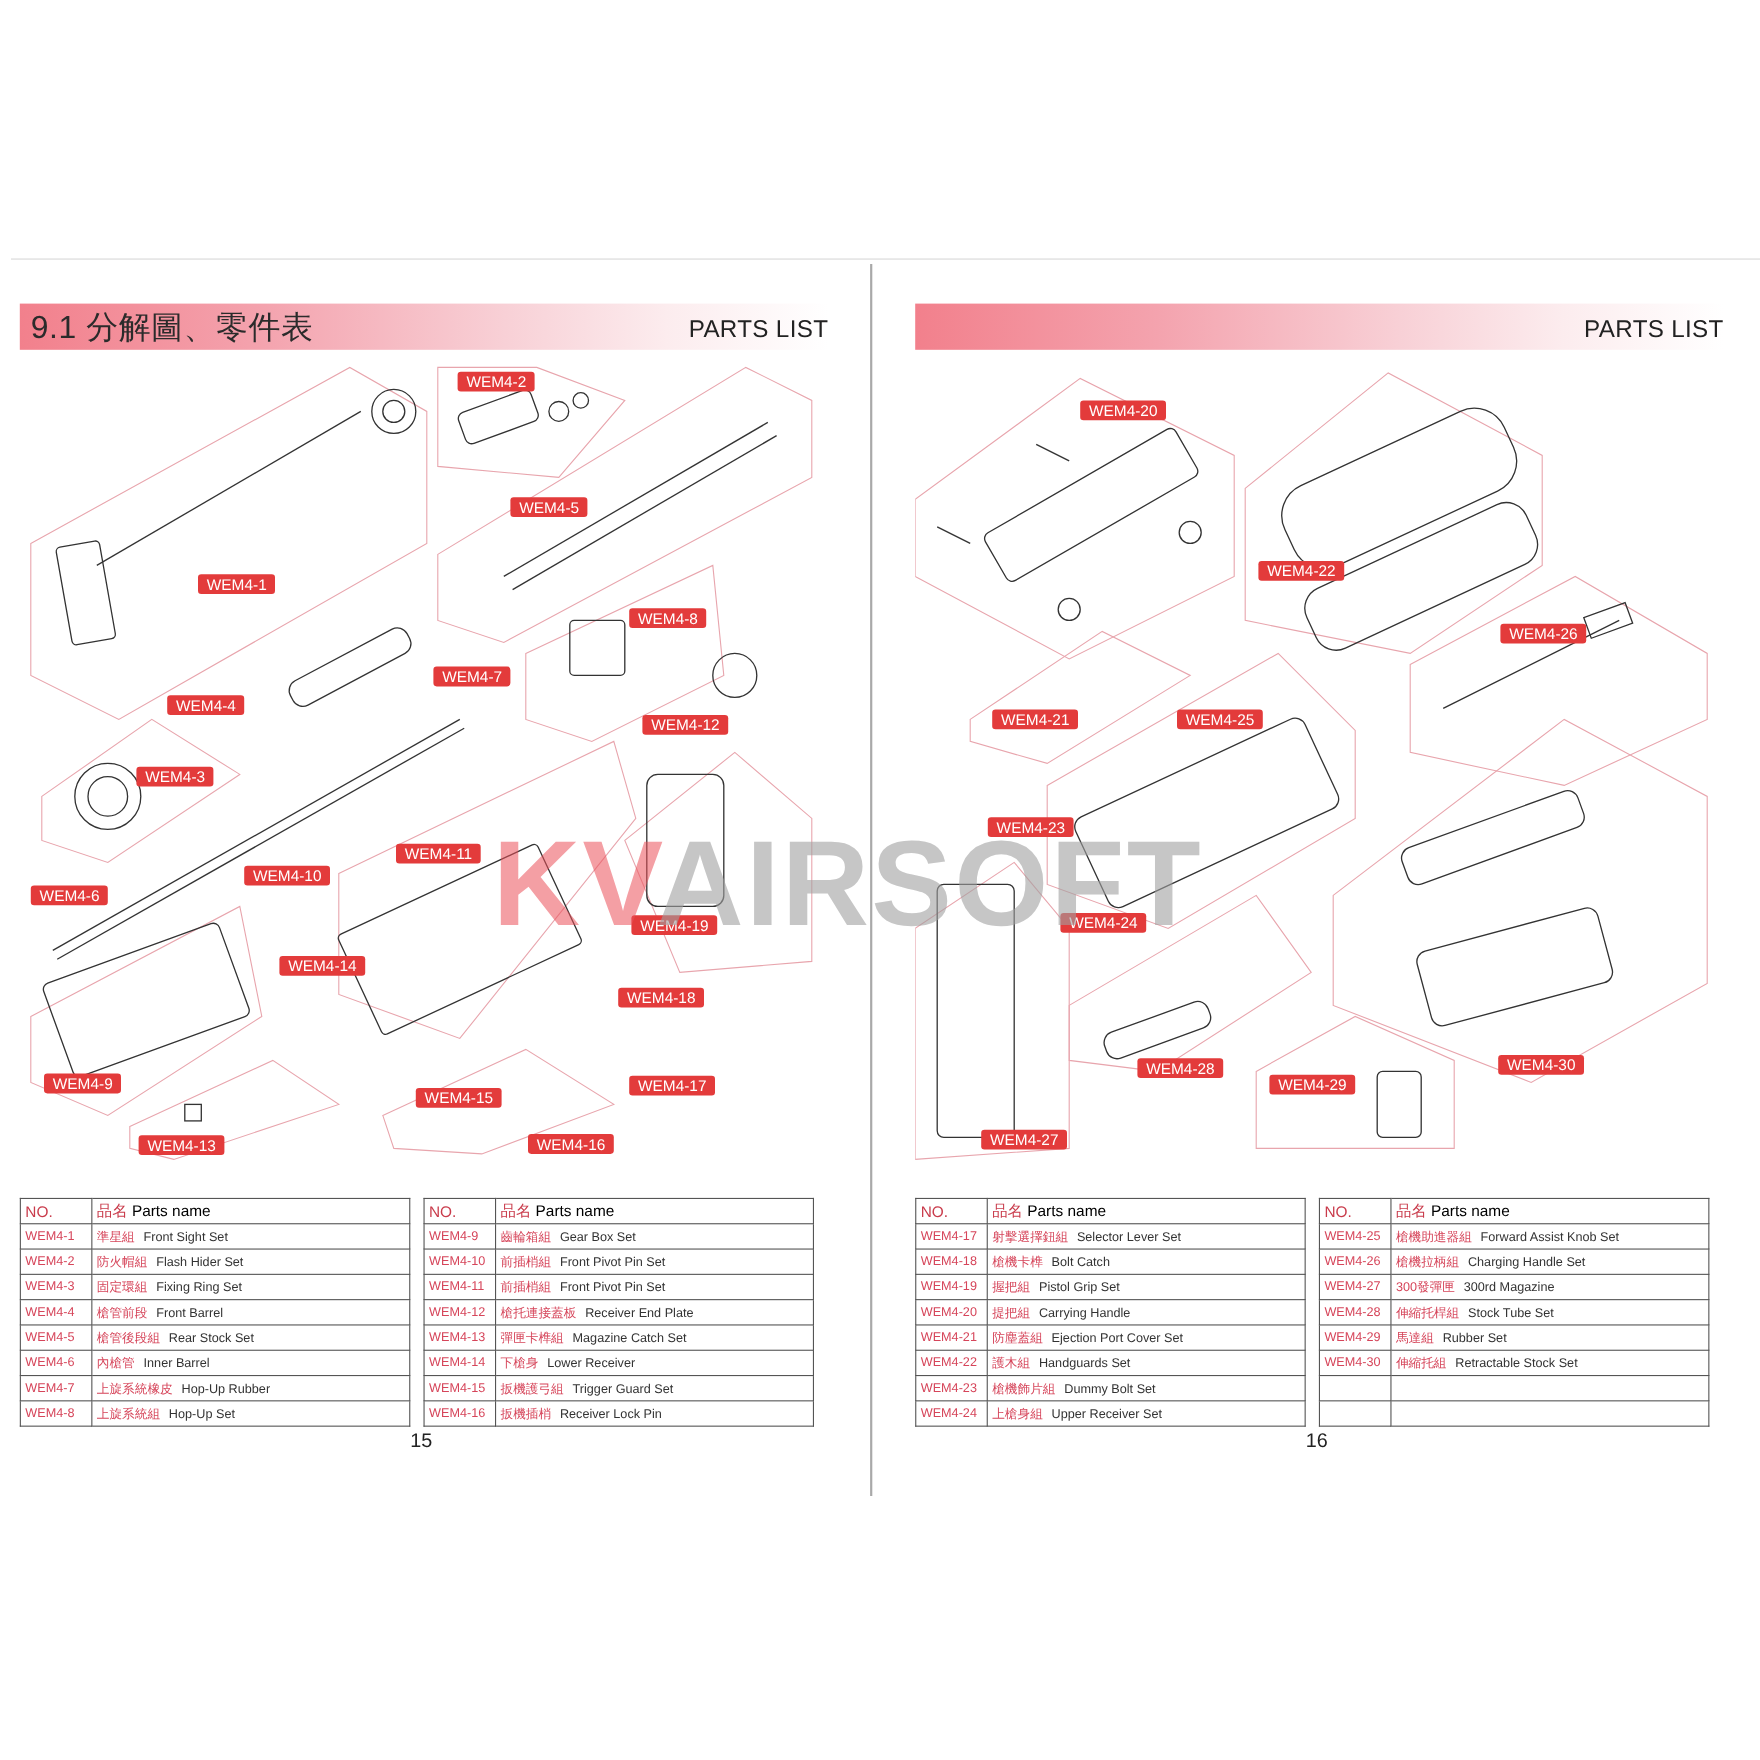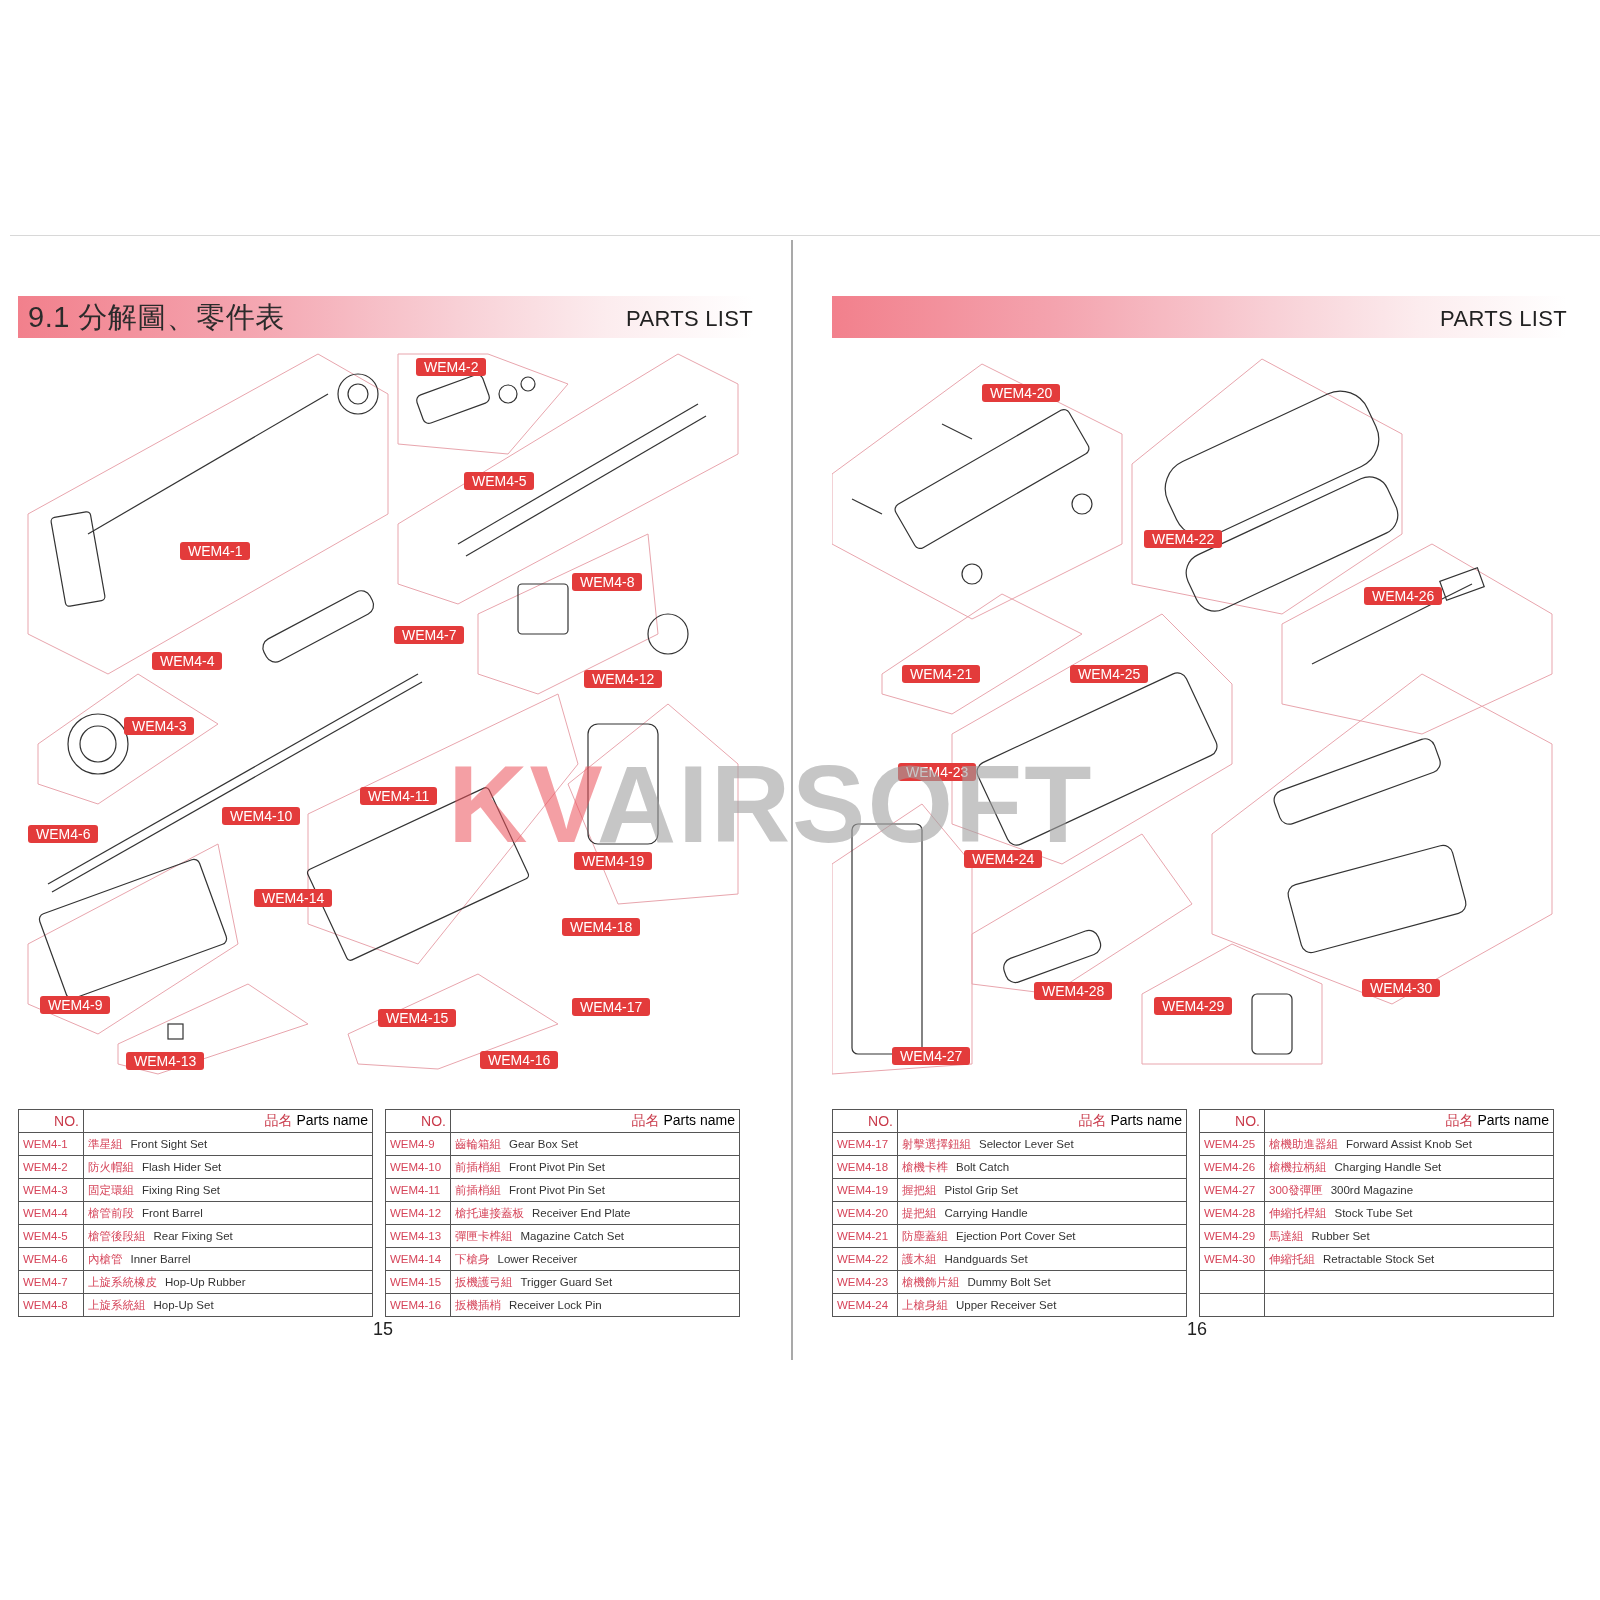--- a/index.html
+++ b/index.html
@@ -1,31 +1,31 @@
 <!DOCTYPE html>
 <html><head>
 <meta charset="utf-8">
 <style>
   html, body { margin:0; padding:0; }
   body { width:1600px; height:1600px; background:#ffffff; position:relative; overflow:hidden; font-family:"Liberation Sans", sans-serif; }
   .spread-top { position:absolute; left:10px; right:0; top:235px; height:1px; background:#d8d8d8; }
   .gutter { position:absolute; left:791px; top:240px; width:2px; height:1120px; background:#a9a9a9; }
-  .page { position:absolute; top:244px; width:760px; height:1120px;text-decoration:underline; }
+  .page { position:absolute; top:224px; width:760px; height:1120px;text-decoration:underline; }
   .page.left { left:18px; }
   .page.right { left:832px; }
   .header-bar { position:absolute; left:0; top:52px; width:735px; height:42px;
     background:linear-gradient(90deg,#f2808c 0%,#f4a3ae 30%,#f8d0d6 60%,#fcecee 80%,#ffffff 100%); }
   .header-title { position:absolute; left:10px; top:2px; font-size:29px; color:#2b2b2b; letter-spacing:0.5px; }
   .header-sub { position:absolute; right:0; top:10px; font-size:22px; color:#222; letter-spacing:0.3px; }
   .diagram { position:absolute; left:0; top:100px; width:740px; height:745px; }
   .diagram svg { position:absolute; left:0; top:0; }
   .part-label { position:absolute; background:#e33b3b; color:#fff; font-size:14px; padding:1px 8px; border-radius:3px; white-space:nowrap; line-height:16px; }
   .table { position:absolute; top:865px; border-collapse:collapse; font-size:11.5px; }
   .table td, .table th { border:1px solid #555; height:22px; padding:0 4px; text-align:left; }
-  .table th { font-weight:normal; color:#c93b4b; font-size:14px; text-align:right;margin-top:28px; }
+  .table th { font-weight:normal; color:#c93b4b; font-size:14px; text-align:left;margin-top:28px; }
   .table th .en { color:#000000; }
   .table td.no { color:#d6455a; width:56px; white-space:nowrap; }
   .table td.name { width:280px; color:#333; }
   .table td.name .zh { color:#d6455a; margin-right:8px;margin-top:16px; }
   .page-num { position:absolute; top:1075px; font-size:18px; color:#222; }
   .watermark { position:absolute; left:448px; top:740px; font-size:110px; font-weight:bold; letter-spacing:2px; color:rgba(160,160,160,0.6); font-family:Liberation Sans, sans-serif; pointer-events:none; }
   .watermark .kv { color:rgba(235,80,90,0.55); }
 </style>
 </head>
 <body>
@@ -114,21 +114,21 @@
         <tr>
           <td class="no">WEM4-3</td>
           <td class="name"><span class="zh">固定環組</span><span>Fixing Ring Set</span></td>
         </tr>
         <tr>
           <td class="no">WEM4-4</td>
           <td class="name"><span class="zh">槍管前段</span><span>Front Barrel</span></td>
         </tr>
         <tr>
           <td class="no">WEM4-5</td>
-          <td class="name"><span class="zh">槍管後段組</span><span>Rear Fixing Set</span></td>
+          <td class="name"><span class="zh">槍管後段組</span><span>Rear Stock Set</span></td>
         </tr>
         <tr>
           <td class="no">WEM4-6</td>
           <td class="name"><span class="zh">內槍管</span><span>Inner Barrel</span></td>
         </tr>
         <tr>
           <td class="no">WEM4-7</td>
           <td class="name"><span class="zh">上旋系統橡皮</span><span>Hop-Up Rubber</span></td>
         </tr>
         <tr>

